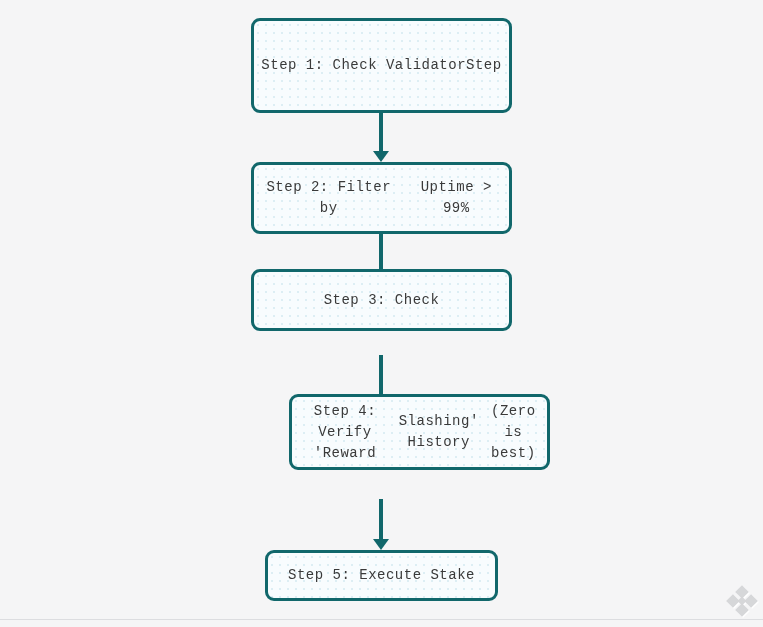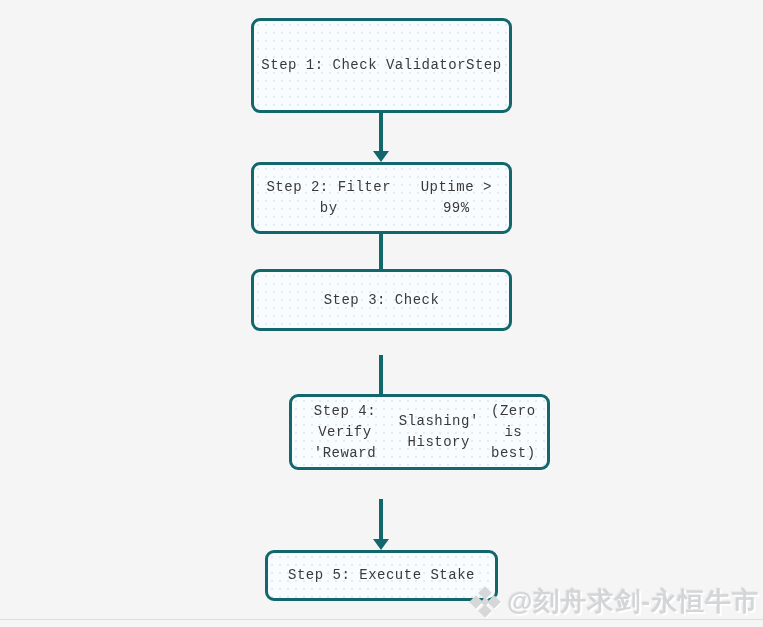--- a/index.html
+++ b/index.html
@@ -136,18 +136,17 @@
   <div class="watermark">
     <svg class="watermark-logo" viewBox="0 0 30 30">
       <g style="filter: drop-shadow(1.5px 1.5px 0.5px #ffffff);">
         <polygon points="15,1 21,7 15,13 9,7"></polygon>
         <polygon points="15,17 21,23 15,29 9,23"></polygon>
         <polygon points="1,15 7,9 13,15 7,21"></polygon>
         <polygon points="29,15 23,9 17,15 23,21"></polygon>
         <polygon points="15,11 19,15 15,19 11,15"></polygon>
       </g>
     </svg>
-    <span class="watermark-text">@刻舟求剑-永恒牛市</span>
   </div>
 
   <div class="bottom-divider"></div>
 
 </div>
 
 </body></html>

